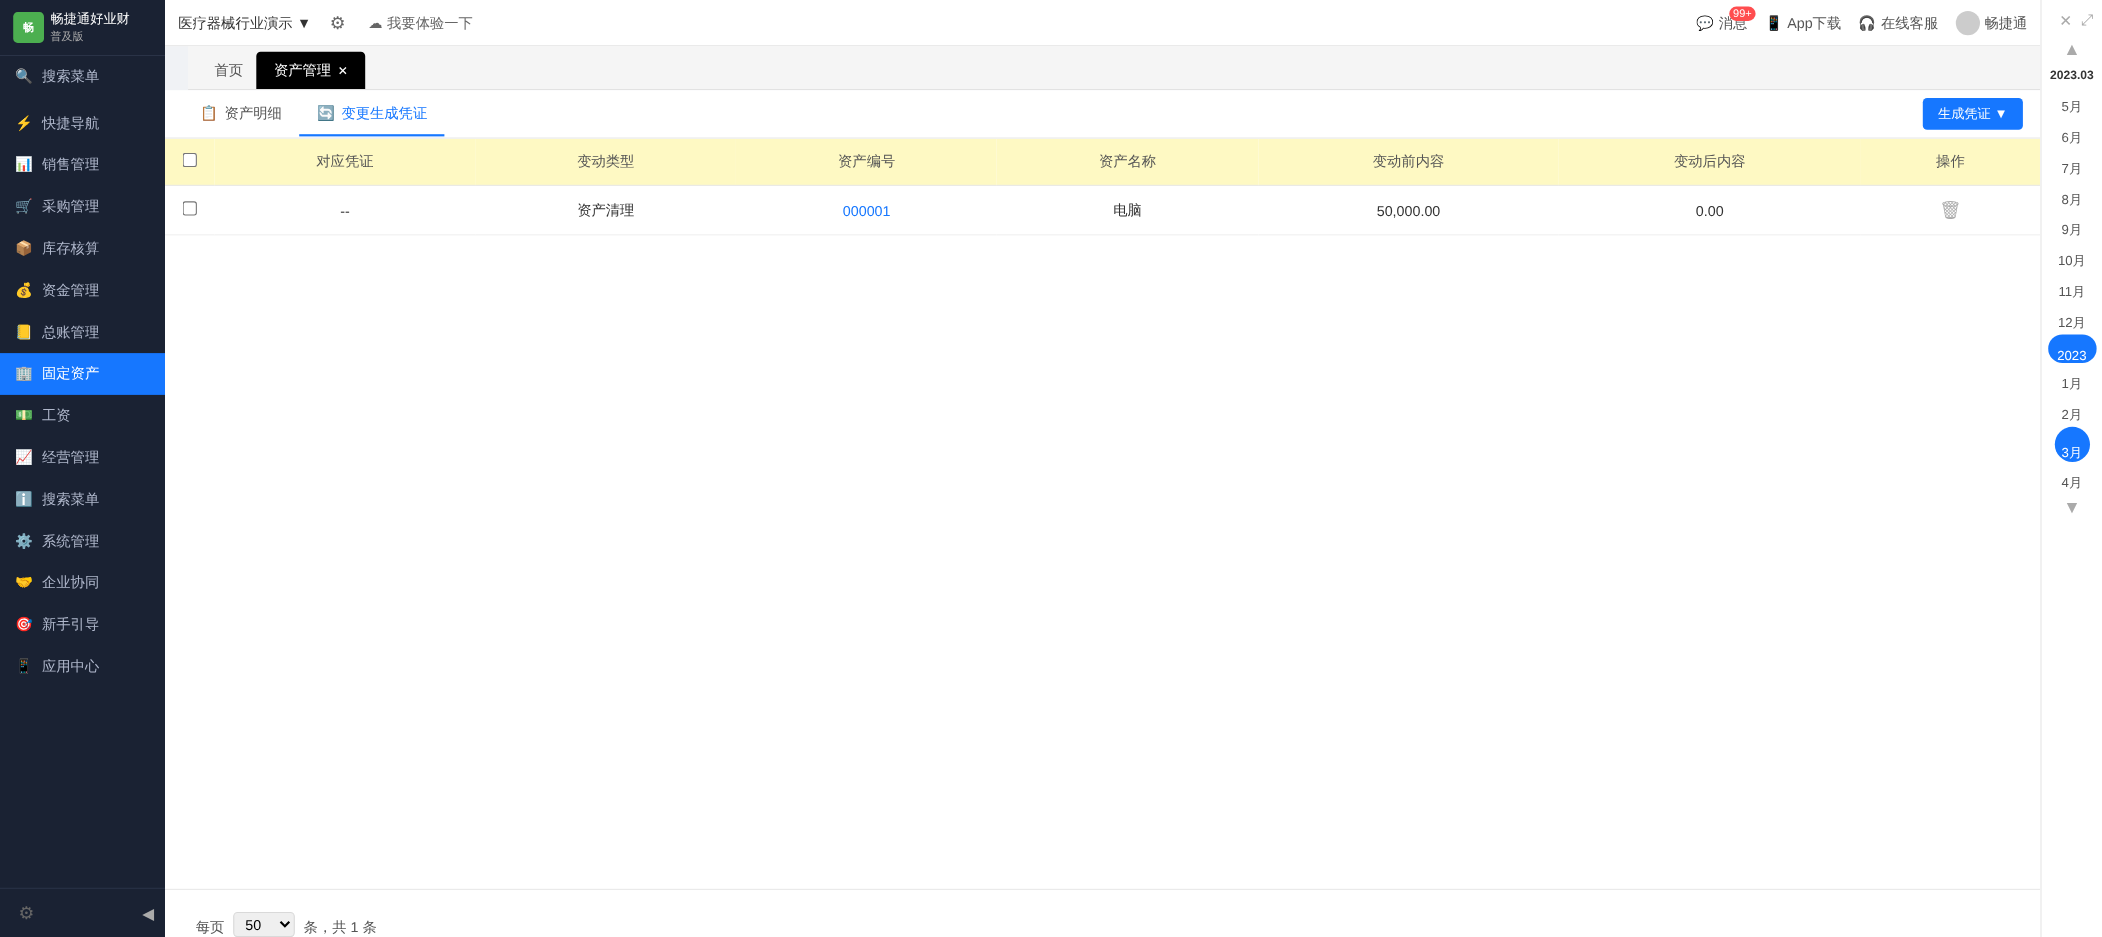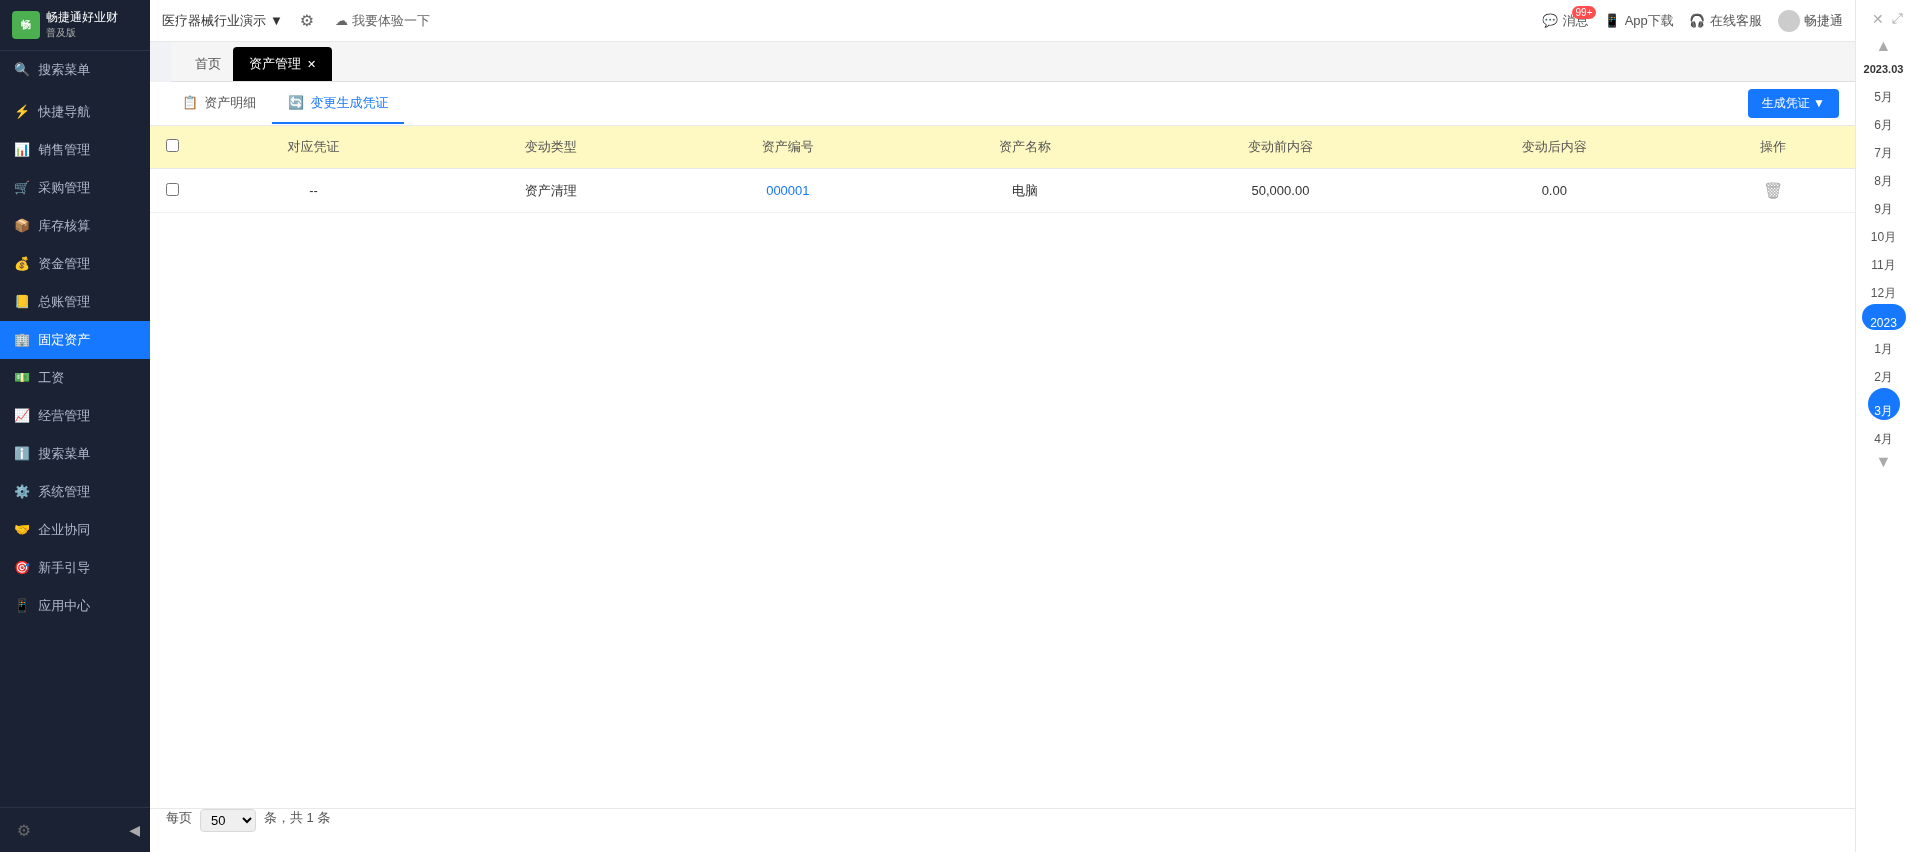--- a/index.html
+++ b/index.html
@@ -262,22 +262,22 @@
       cursor: pointer;
       color: #aaa;
       font-size: 16px;
     }
 
     
     .pagination {
       height: 44px;
       border-top: 1px solid #e8e8e8;
       display: flex;
-      align-items: flex-start;
-      padding: 0 16px;
+      align-items: flex-end;
+      padding: 0 28px;
       gap: 8px;
       color: #555;
       font-size: 13px;
       flex-shrink: 0;
     }
     .page-select {
       border: 1px solid #d9d9d9;
       border-radius: 4px;
       padding: 2px 6px;
       font-size: 13px;

